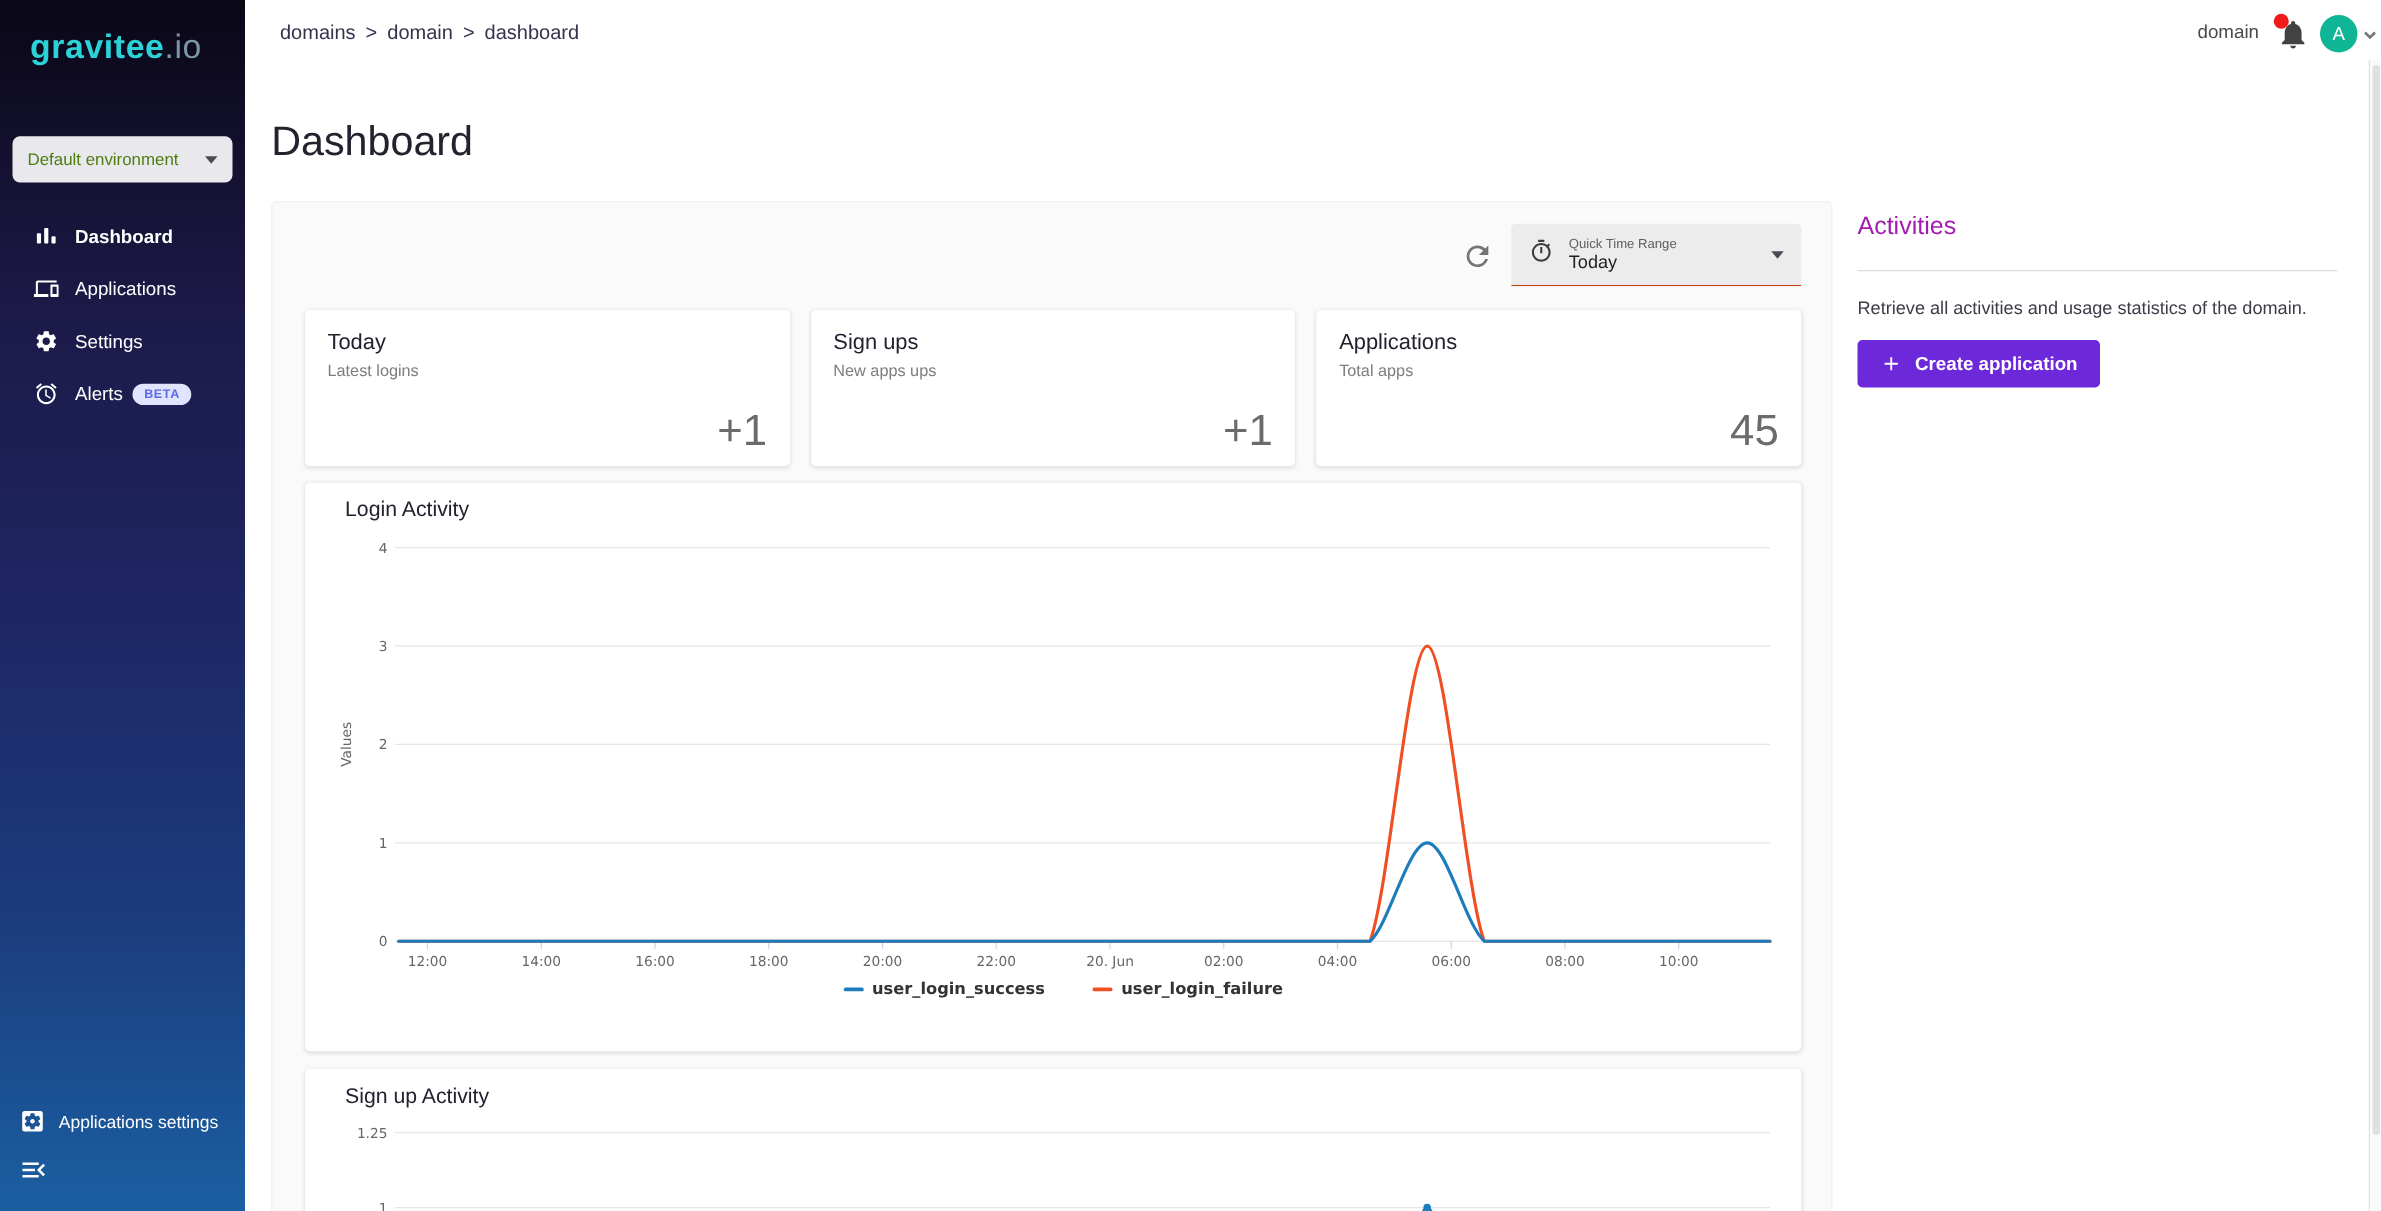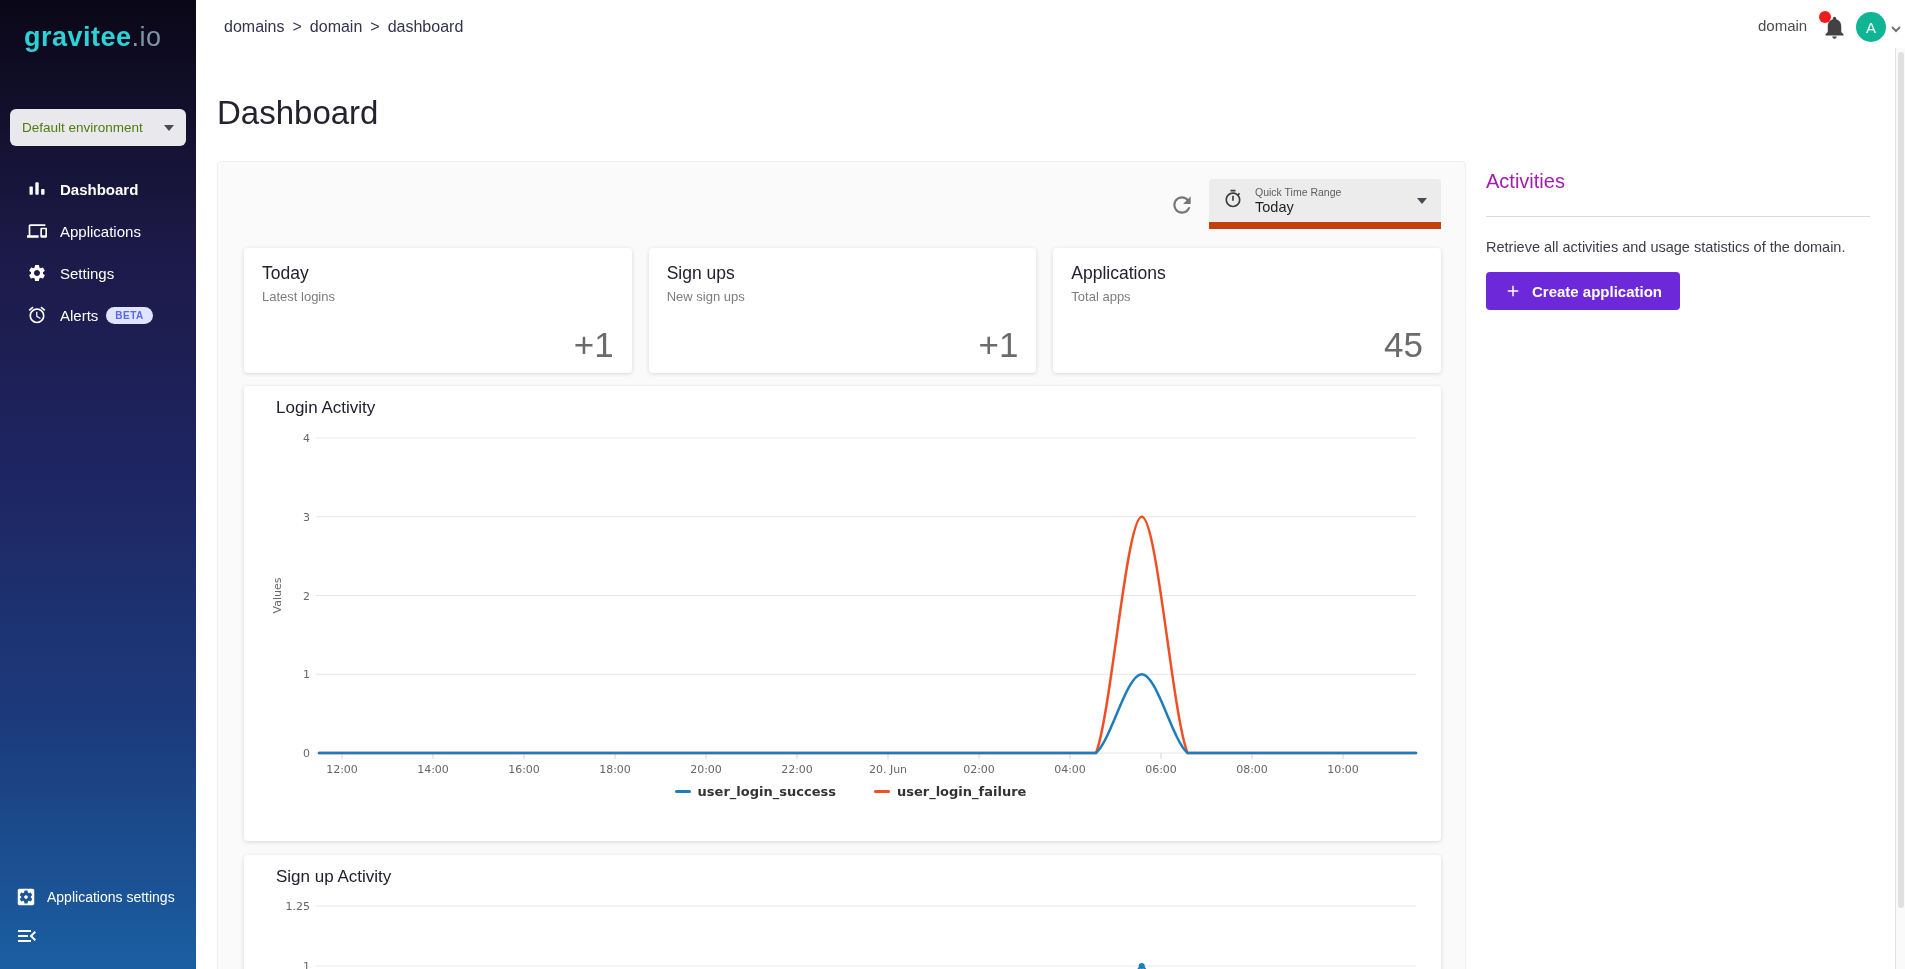--- a/index.html
+++ b/index.html
@@ -47,21 +47,21 @@
   .avatar-caret svg { width:12px; height:12px; stroke:#757575; fill:none; stroke-width:2; }
 
   .page-title { position:absolute; left:217px; top:94px; font-size:33px; font-weight:400; color:#23232f; }
 
   
   .panel { position:absolute; left:217px; top:161px; width:1249px; height:830px;
     background:#fafafa; border:1px solid #f0f0f0; border-radius:4px; }
   .refresh-btn { position:absolute; left:951px; top:30px; width:28px; height:28px; cursor:pointer; }
   .refresh-btn svg { width:26px; height:26px; fill:#757575; }
   .qtr-select { position:absolute; left:991px; top:17px; width:232px; height:50px;
-    background:#ececec; border-radius:4px 4px 0 0; border-bottom:7px solid #c2410c;
+    background:#ececec; border-radius:4px 4px 0 0; border-bottom:1px solid #c2410c;
     display:flex; align-items:center; padding:0 14px; cursor:pointer; }
   .qtr-select .timer-icon svg { width:20px; height:20px; fill:#3c3c3c; }
   .qtr-texts { margin-left:12px; flex:1; }
   .qtr-label { font-size:10.5px; color:#5e5e5e; }
   .qtr-value { font-size:14.5px; color:#1f1f1f; margin-top:1px; }
 
   
   .stat-row { position:absolute; left:26px; top:86px; width:1197px; height:125px; display:flex; gap:17px; }
   .stat-card { flex:1; background:#fff; border-radius:4px; box-shadow:0 1px 4px rgba(0,0,0,.14);
     position:relative; padding:15px 18px; }
@@ -202,21 +202,21 @@
     </div>
 
     <div class="stat-row">
       <div class="stat-card">
         <div class="stat-title">Today</div>
         <div class="stat-sub">Latest logins</div>
         <div class="stat-value">+1</div>
       </div>
       <div class="stat-card">
         <div class="stat-title">Sign ups</div>
-        <div class="stat-sub">New sign ups</div>
+        <div class="stat-sub">New apps ups</div>
         <div class="stat-value">+1</div>
       </div>
       <div class="stat-card">
         <div class="stat-title">Applications</div>
         <div class="stat-sub">Total apps</div>
         <div class="stat-value">45</div>
       </div>
     </div>
 
     <div class="chart-card login">

